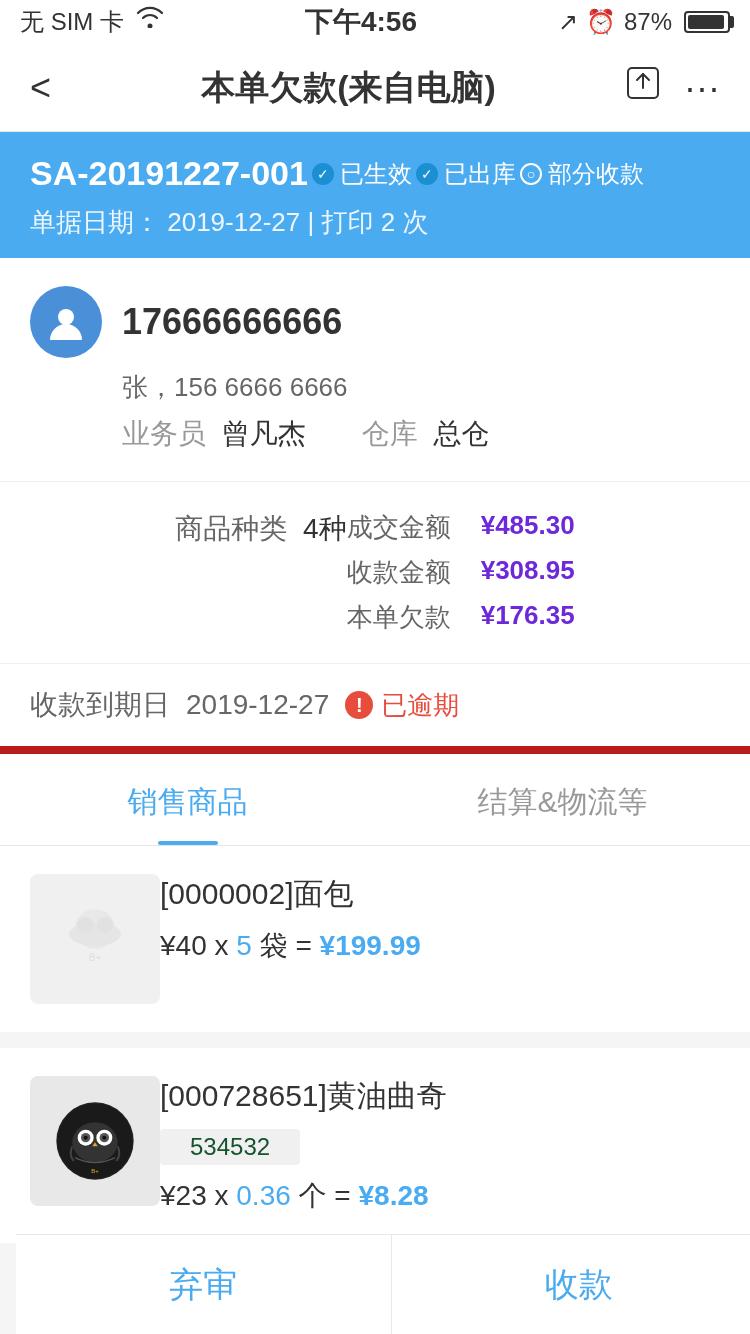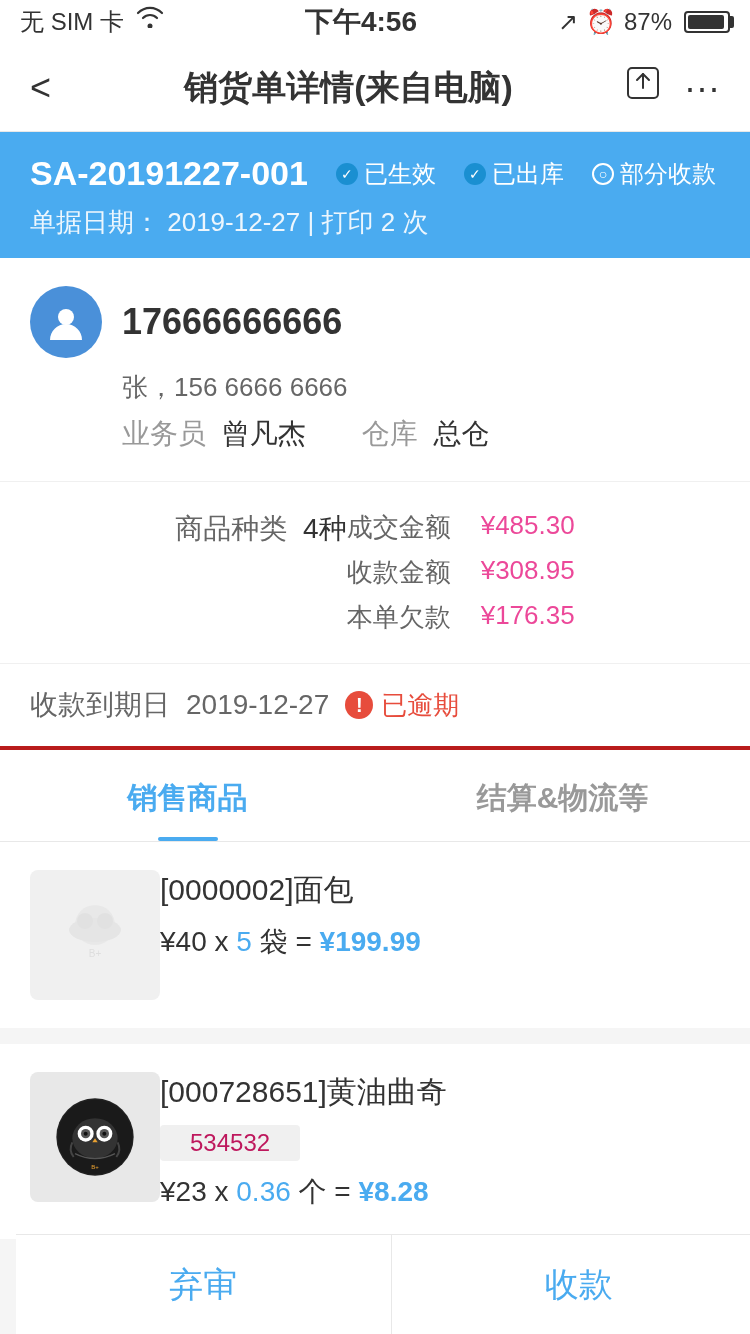--- a/index.html
+++ b/index.html
@@ -87,21 +87,21 @@
     }
 
     
     .header-banner {
       background: #4AABF0;
       padding: 22px 30px 18px;
     }
     .banner-order-row {
       display: flex;
       align-items: center;
-      gap: 28px;
+      gap: 4px;
       margin-bottom: 12px;
     }
     .order-id {
       font-size: 34px;
       font-weight: 700;
       color: #fff;
     }
     .badge {
       display: flex;
       align-items: center;
@@ -187,27 +187,27 @@
       display: flex;
       justify-content: center;
       align-items: flex-start;
     }
     .summary-left { font-size: 28px; color: #666; }
     .summary-left .label { margin-right: 8px; }
     .summary-left .value { color: #333; font-weight: 500; }
     .summary-right { display: flex; flex-direction: column; gap: 10px; align-items: flex-end; }
     .summary-row { display: flex; justify-content: space-between; gap: 30px; font-size: 26px; }
     .summary-row .r-label { color: #666; }
-    .summary-row .r-value { color: #ec4899; font-weight: 400; }
+    .summary-row .r-value { color: #6d28d9; font-weight: 700; }
 
     
     .due-section {
       background: #fff;
       padding: 22px 30px;
-      border-bottom: 4px solid #b91c1c;
+      border-bottom: 8px solid #b91c1c;
       display: flex;
       align-items: center;
       gap: 16px;
       font-size: 28px;
       color: #666;
     }
     .overdue-badge {
       display: flex;
       align-items: center;
       gap: 8px;
@@ -233,21 +233,20 @@
       border-bottom: 1px solid #e8e8e8;
     }
     .tab {
       flex: 1;
       text-align: center;
       padding: 28px 0 22px;
       font-size: 30px;
       cursor: pointer;
       color: #999;
       position: relative;
-      font-weight: bold;
     }
     .tab.active {
       color: #4AABF0;
     }
     .tab.active::after {
       content: '';
       position: absolute;
       bottom: 0;
       left: 50%;
       transform: translateX(-50%);
@@ -280,21 +279,21 @@
       overflow: hidden;
     }
     .product-thumb.owl {
       background: #e8e8e8;
     }
     .product-info { flex: 1; }
     .product-name { font-size: 30px; color: #333; margin-bottom: 12px; }
     .product-sku {
       display: inline-block;
       background: #f0f0f0;
-      color: #be185d;
+      color: #14532d;
       font-size: 24px;
       padding: 4px 30px;
       border-radius: 4px;
       margin-bottom: 12px;
     }
     .product-price { font-size: 28px; color: #333; }
     .product-price .qty { color: #4AABF0; }
     .product-price .total { color: #4AABF0; font-weight: 600; }
 
     
@@ -351,21 +350,21 @@
     <span>⏰</span>
     <span>87%</span>
     <span class="battery-bar">
       <span class="battery-fill"></span>
     </span>
   </div>
 </div>
 
 <div class="nav-bar">
   <div class="nav-back">&lt;</div>
-  <div class="nav-title">销货单详情(来自电脑)</div>
+  <div class="nav-title">本单欠款(来自电脑)</div>
   <div class="nav-right">
     <span class="nav-icon">
       <svg width="34" height="34" viewBox="0 0 34 34" fill="none">
         <rect x="2" y="2" width="30" height="30" rx="4" stroke="#333" stroke-width="2" fill="none"></rect>
         <path d="M17 8 v14" stroke="#333" stroke-width="2" stroke-linecap="round"></path>
         <path d="M11 14 l6-6 6 6" stroke="#333" stroke-width="2" stroke-linecap="round" stroke-linejoin="round"></path>
       </svg>
     </span>
     <span class="nav-icon">···</span>
   </div>

